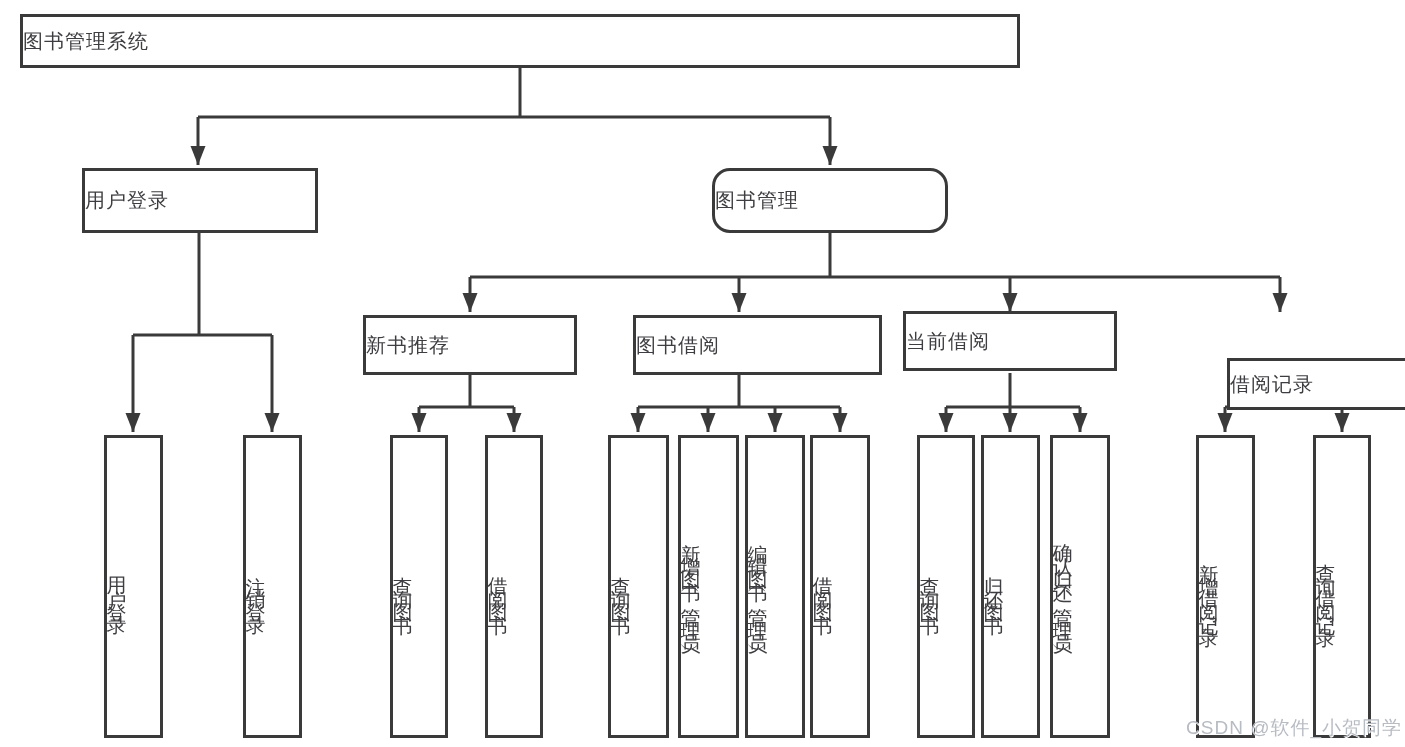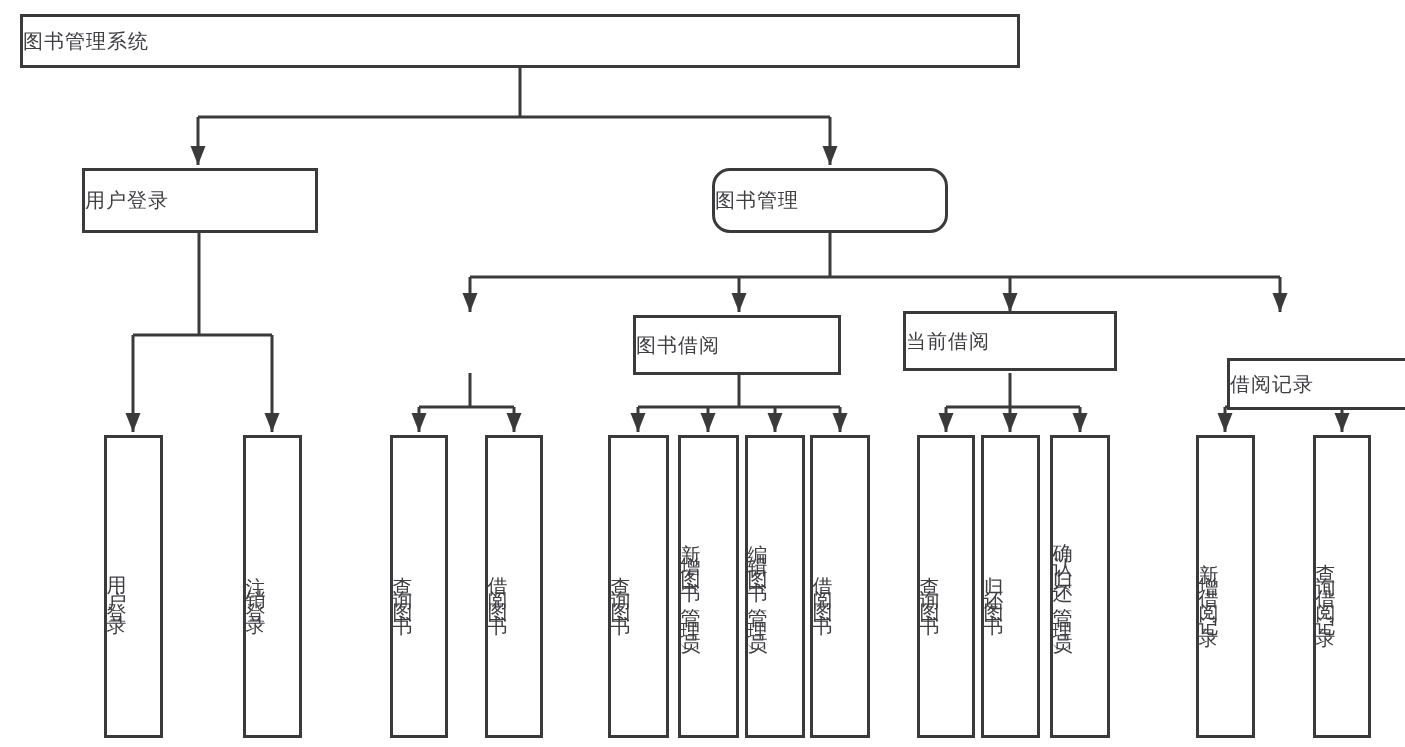--- a/index.html
+++ b/index.html
@@ -106,21 +106,24 @@
     <span>图书管理系统</span>
   </div>
 
   <div class="node" style="left:82px;top:168px;width:236px;height:65px;">
     <span>用户登录</span>
   </div>
   <div class="node" style="left:712px;top:168px;width:236px;height:65px;border-radius:18px;">
     <span>图书管理</span>
   </div>
 
-  <div class="node" style="left:633px;top:315px;width:208px;height:60px;">
+  <div class="node" style="left:363px;top:315px;width:214px;height:60px;">
+    <span>新书推荐</span>
+  </div>
+  <div class="node" style="left:633px;top:315px;width:249px;height:60px;">
     <span>图书借阅</span>
   </div>
   <div class="node" style="left:903px;top:311px;width:214px;height:60px;">
     <span>当前借阅</span>
   </div>
   <div class="node" style="left:1227px;top:315px;width:214px;height:52px;margin-top:43px;">
     <span>借阅记录</span>
   </div>
 
   <div class="node vertical" style="left:104px;top:435px;width:59px;height:303px;">
@@ -160,14 +163,15 @@
     <span>确认归还（管理员）</span>
   </div>
 
   <div class="node vertical" style="left:1196px;top:435px;width:59px;height:303px;">
     <span>新增借阅记录</span>
   </div>
   <div class="node vertical" style="left:1313px;top:435px;width:58px;height:303px;">
     <span>查询借阅记录</span>
   </div>
 
+  <div class="watermark">CSDN @软件_小贺同学</div>
 
 </div>
 
 </body></html>

